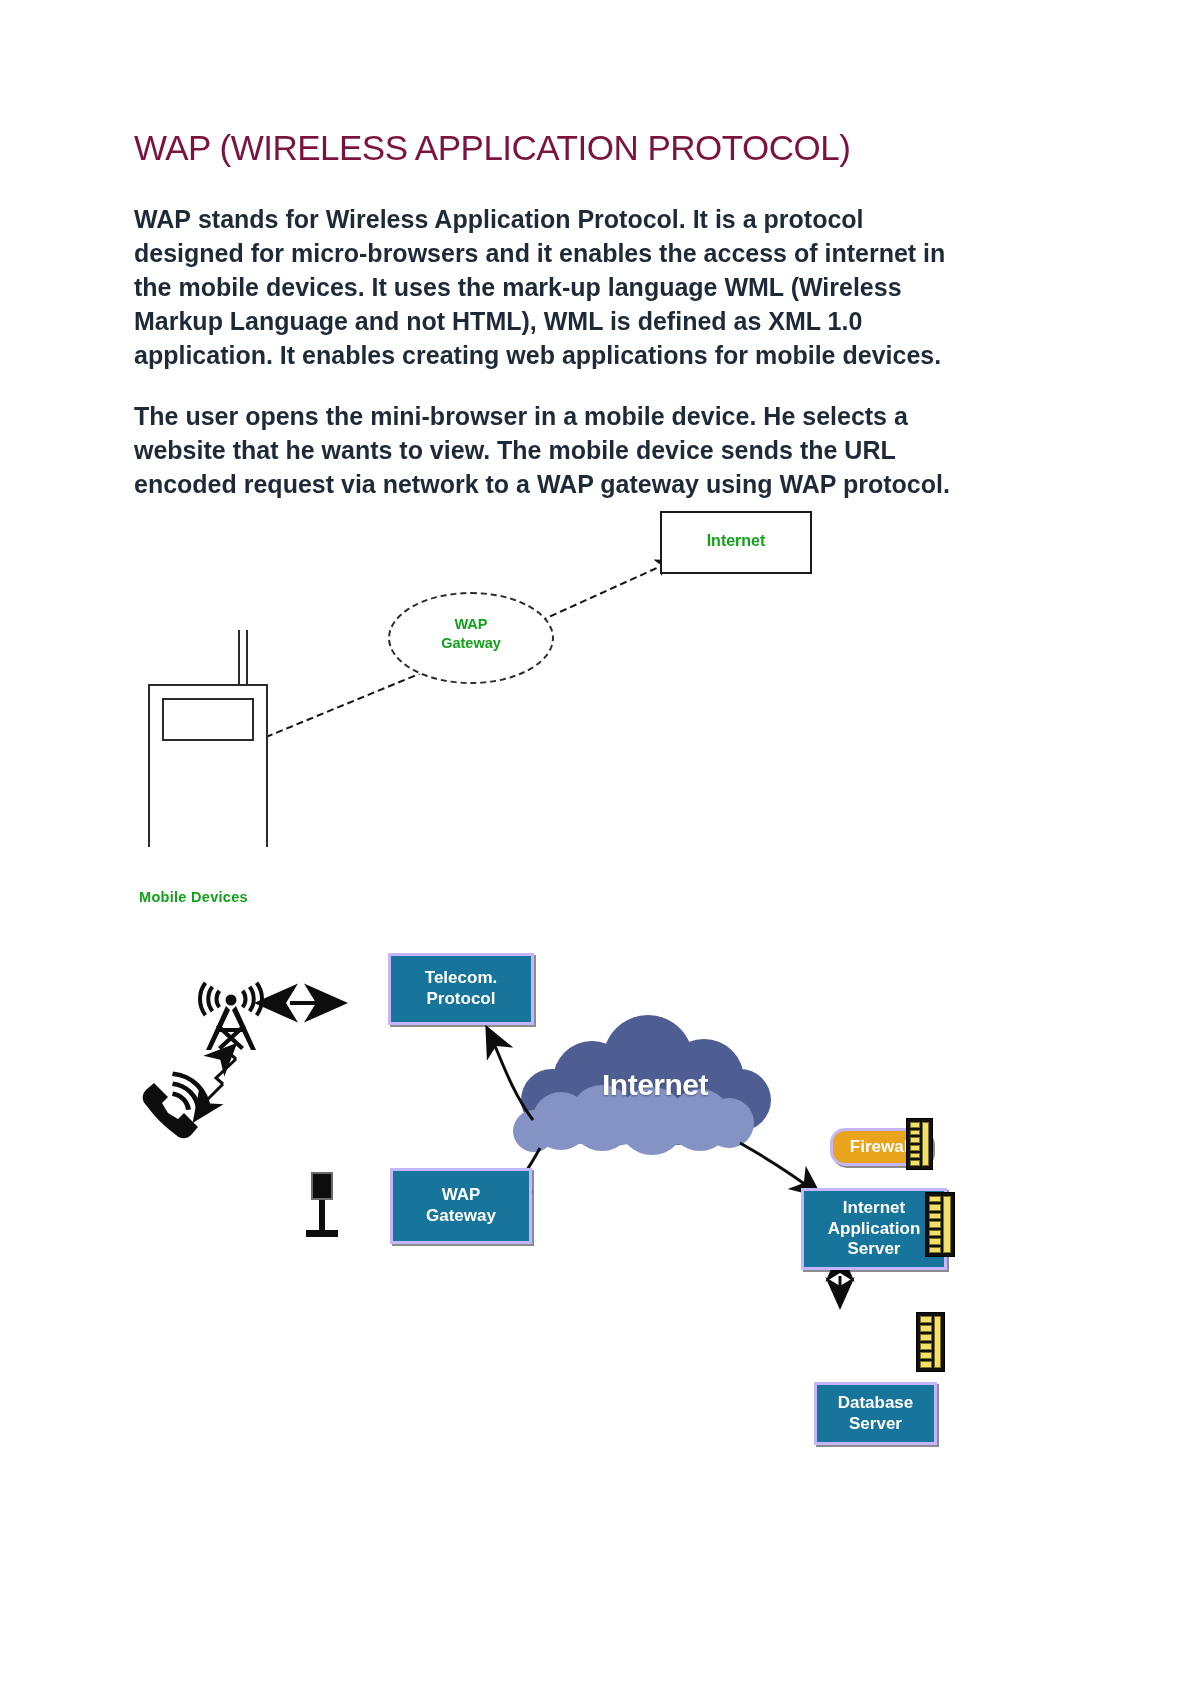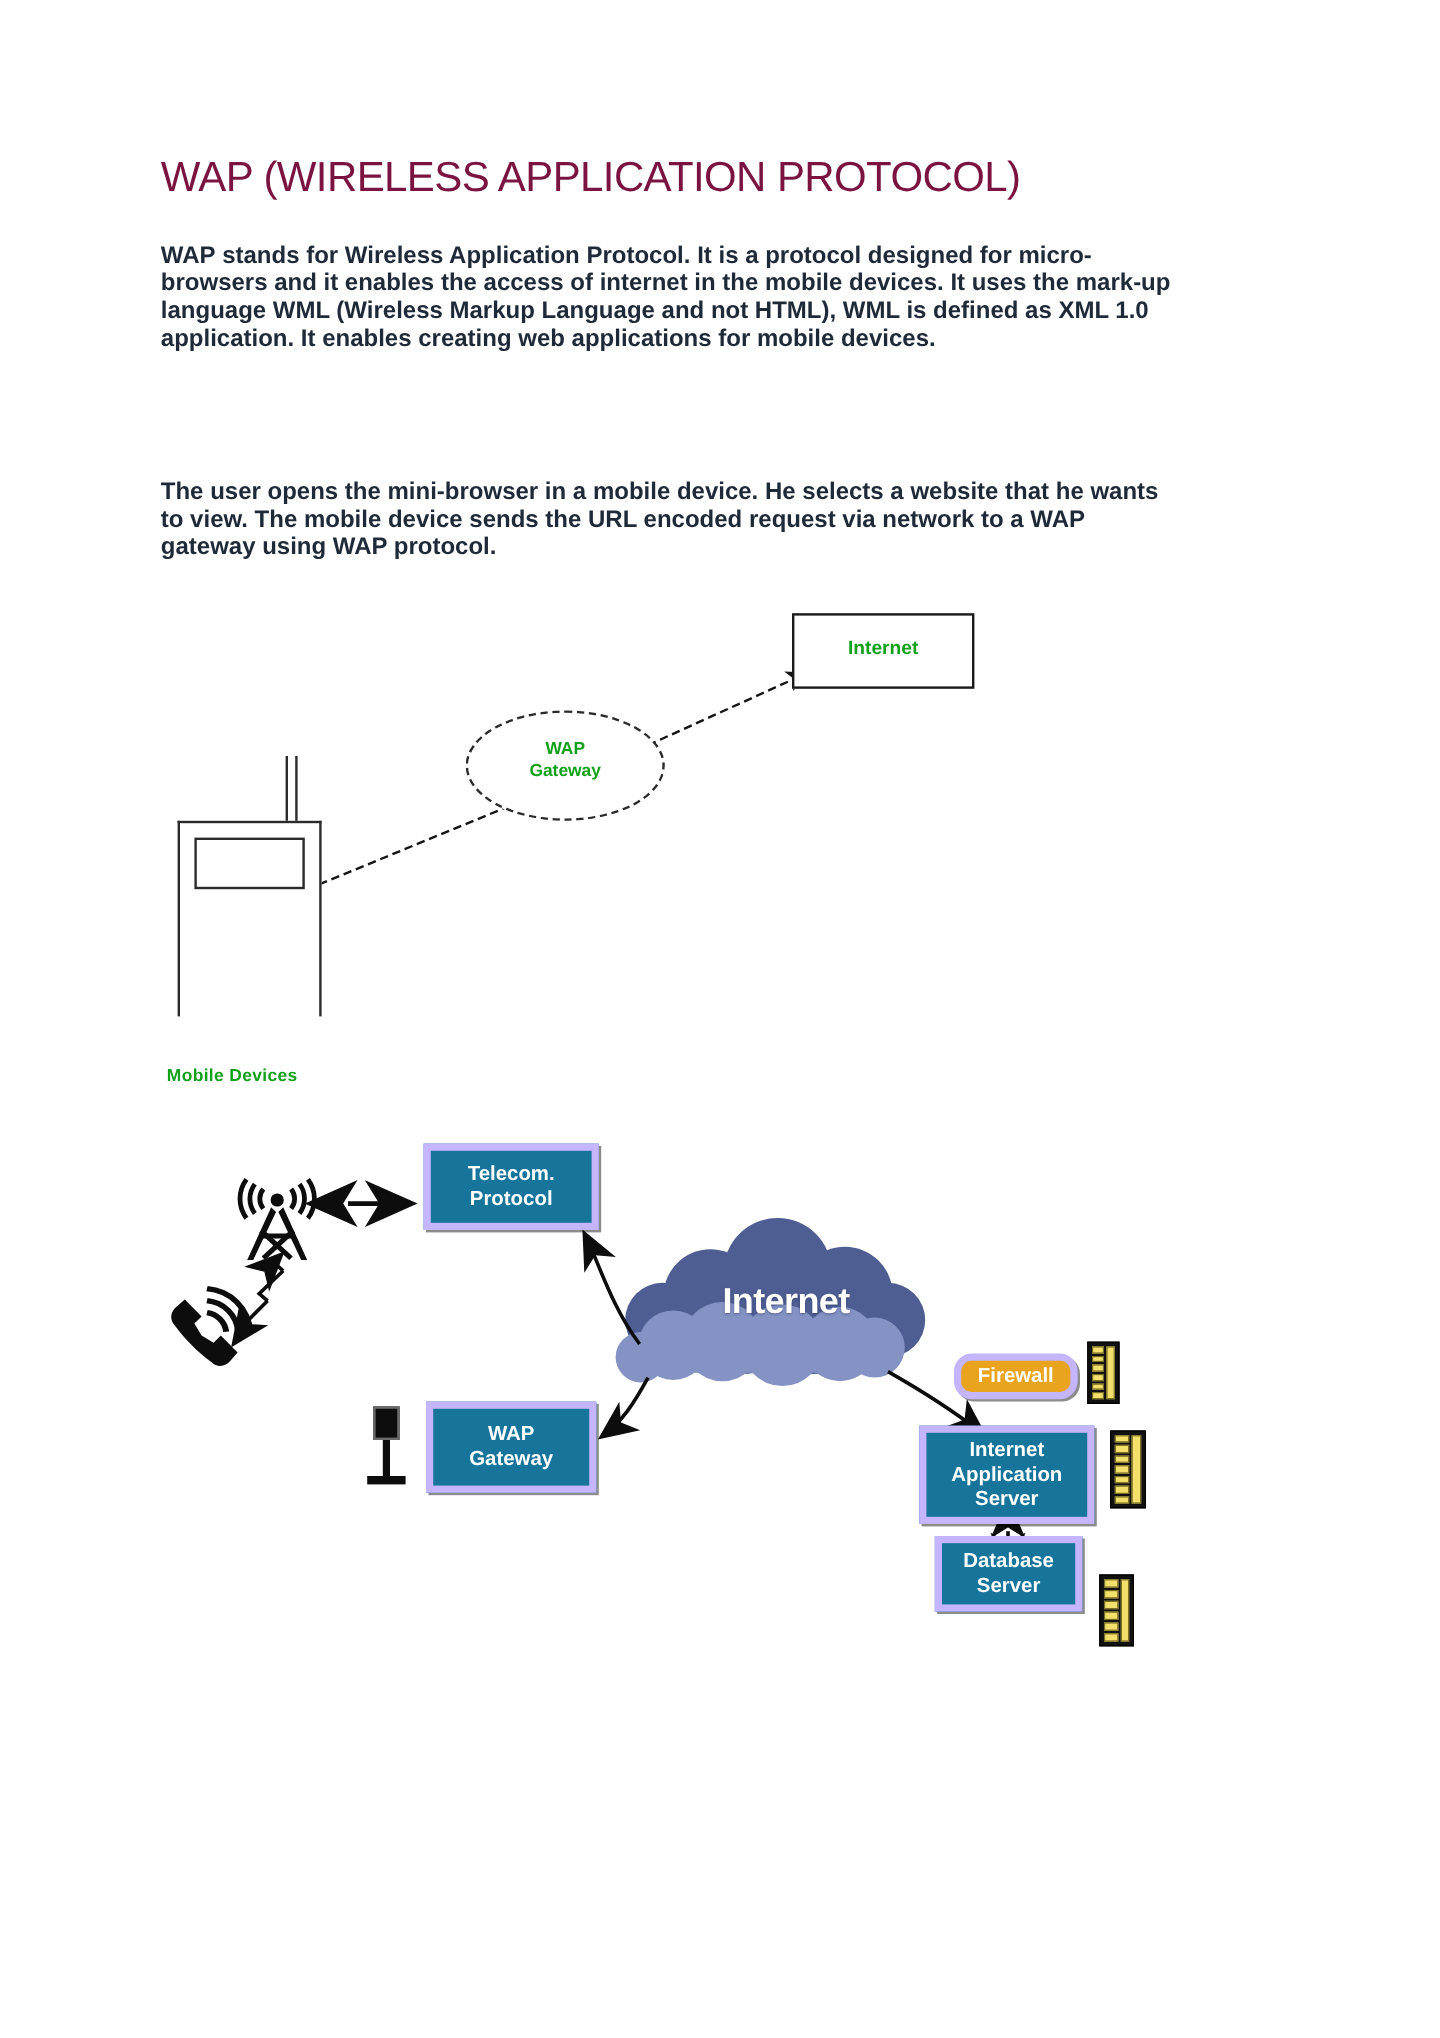--- a/index.html
+++ b/index.html
@@ -28,22 +28,22 @@
     font-weight: 400;
     letter-spacing: -0.5px;
     color: #7B1340;
     line-height: 1.15;
     white-space: nowrap;
   }
   .para {
     position: absolute;
     left: 134px;
     width: 845px;
-    font-size: 20px;
-    line-height: 23px;
+    font-size: 25px;
+    line-height: 34px;
     color: #1F2A38;
     font-weight: 600;
   }
   .para.body {
     font-weight: 600;
   }
   .para b { font-weight: 800; }
   .p1 { top: 202px; }
   .p2-head { top: 365px; font-weight: 800; }
   .p2 { top: 399px; }
@@ -135,38 +135,39 @@
     font-size: 14.5px;
     font-weight: 800;
     color: #12A11A;
     letter-spacing: 0.3px;
   }
 
   
   .nbox {
     position: absolute;
     background: #17749B;
-    border: 6px solid #c4b5fd;
+    border: 3px solid #c4b5fd;
     box-sizing: border-box;
     box-shadow: 2px 2px 0 rgba(0,0,0,0.45);
     color: #ffffff;
     font-weight: 800;
     display: flex;
     align-items: center;
     justify-content: center;
     text-align: center;
     line-height: 1.22;
+    margin-left: 35px;
   }
   .nbox.orange { background: #E9A31C; border-radius: 15px; }
 
   .box-telecom { left: 353px; top: 953px; width: 146px; height: 72px; font-size: 17px; }
   .box-wapgw   { left: 355px; top: 1168px; width: 142px; height: 76px; font-size: 17px; }
   .box-firewall{ left: 795px; top: 1128px; width: 103px; height: 38px; font-size: 17px; }
   .box-appsrv  { left: 766px; top: 1188px; width: 146px; height: 82px; font-size: 17px; }
-  .box-dbsrv   { left: 779px; top: 1280px; width: 123px; height: 63px; font-size: 17px; }
+  .box-dbsrv   { left: 779px; top: 1382px; width: 123px; height: 63px; font-size: 17px; }
 
   
   .rack {
     position: absolute;
     background: #111111;
     border: 1px solid #000000;
     box-sizing: border-box;
     padding: 3px 3px;
     display: flex;
     gap: 2px;

